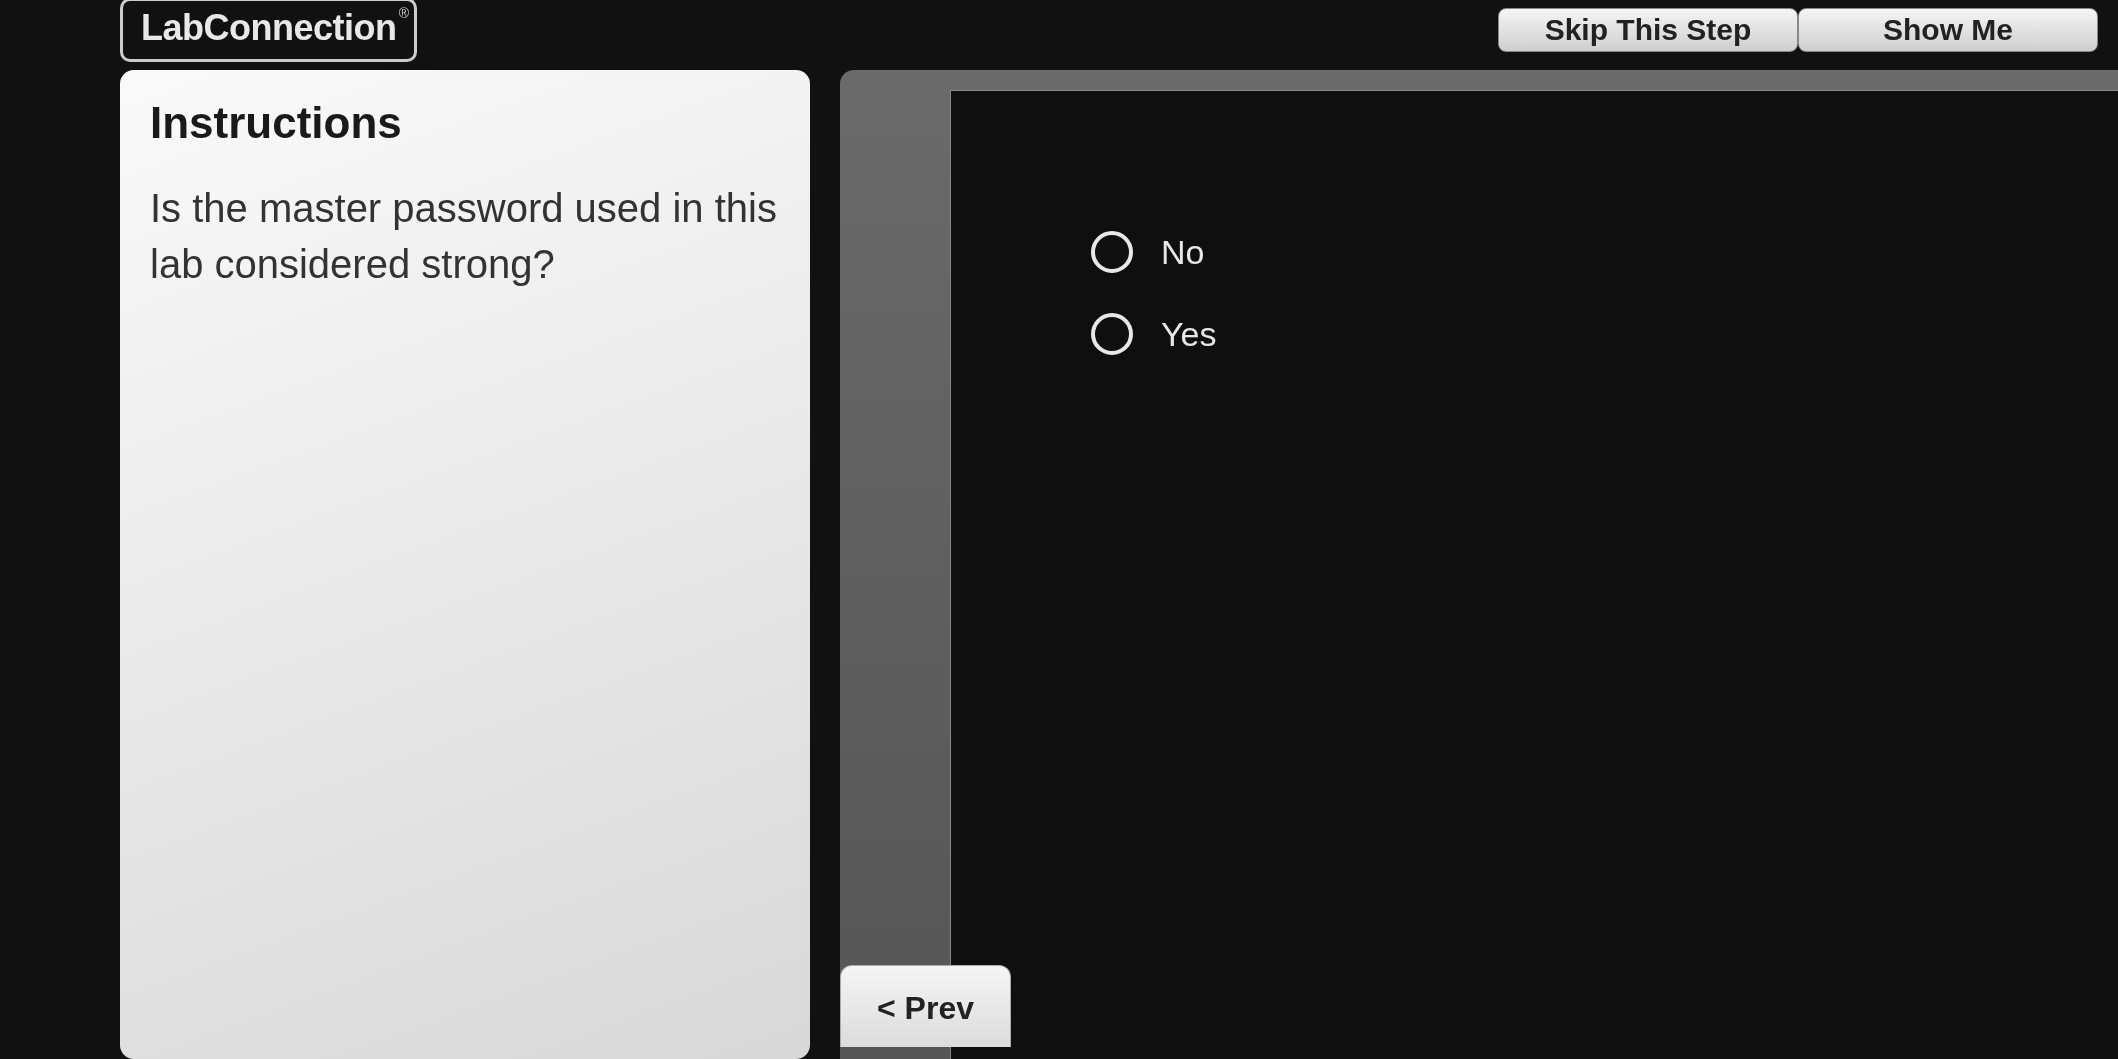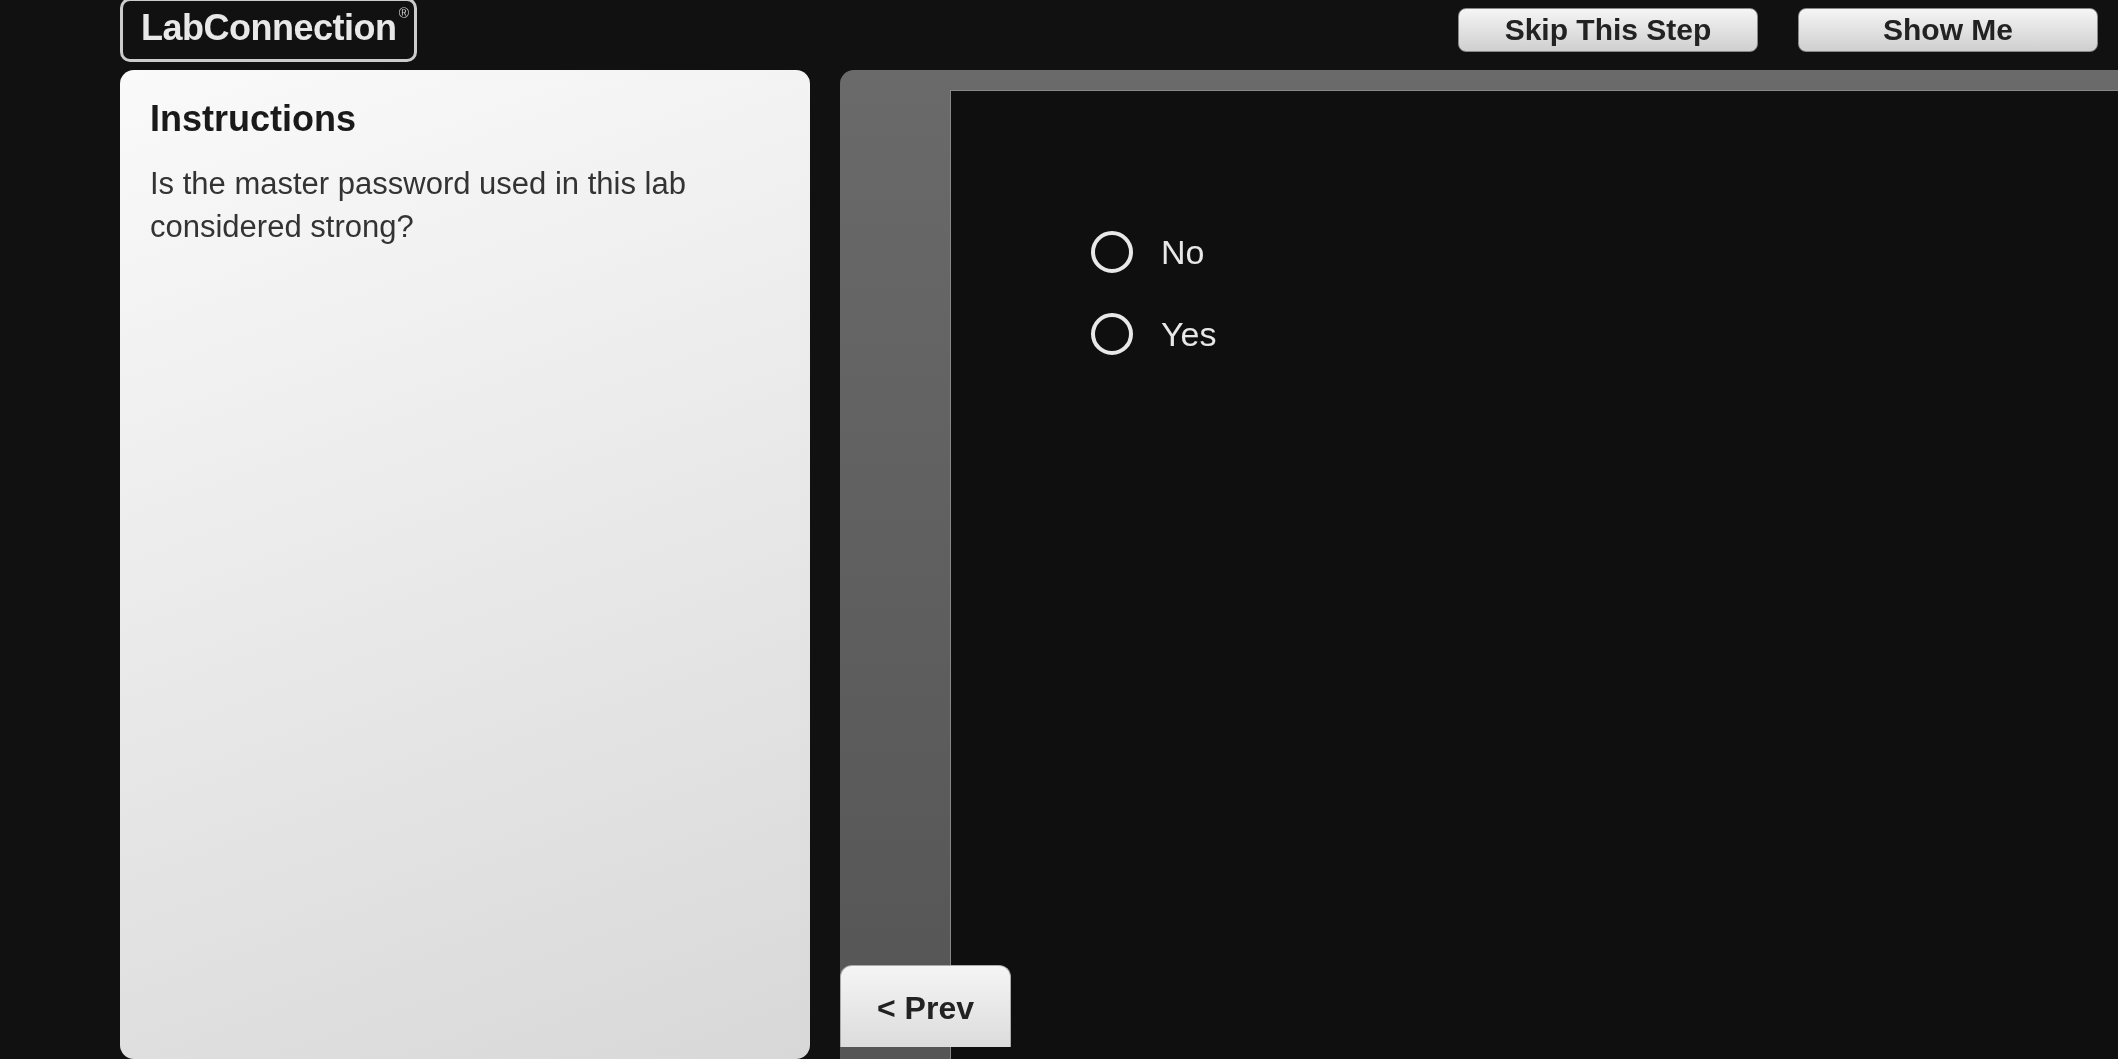--- a/index.html
+++ b/index.html
@@ -13,21 +13,20 @@
     position: absolute;
     top: 0; left: 0; right: 0; bottom: 0;
     background: #111;
     padding-left: 100px;
   }
   .topbar {
     height: 70px;
     display: flex;
     align-items: center;
     padding: 0 20px 10px 20px;
-    gap: 40px;
   }
   .logo-box {
     border: 3px solid #ccc;
     border-radius: 10px;
     padding: 6px 18px 10px 18px;
     color: #e8e8e8;
     font-size: 36px;
     font-weight: bold;
     letter-spacing: -0.5px;
     position: relative;
@@ -62,27 +61,27 @@
   }
   .instructions-panel {
     width: 690px;
     background: linear-gradient(160deg,#fafafa,#d8d8d8);
     border-radius: 14px;
     padding: 28px 30px;
     color: #222;
     flex-shrink: 0;
   }
   .instructions-title {
-    font-size: 36px;
+    font-size: 44px;
     font-weight: bold;
-    margin-bottom: 22px;
+    margin-bottom: 32px;
     color: #1a1a1a;
   }
   .instructions-body {
-    font-size: 31px;
+    font-size: 40px;
     line-height: 1.4;
     color: #333;
     margin-top: 16px;
   }
   .right-area {
     flex: 1;
     position: relative;
     background: linear-gradient(#6a6a6a,#555);
     border-top-left-radius: 14px;
     padding: 20px 0 0 0;

